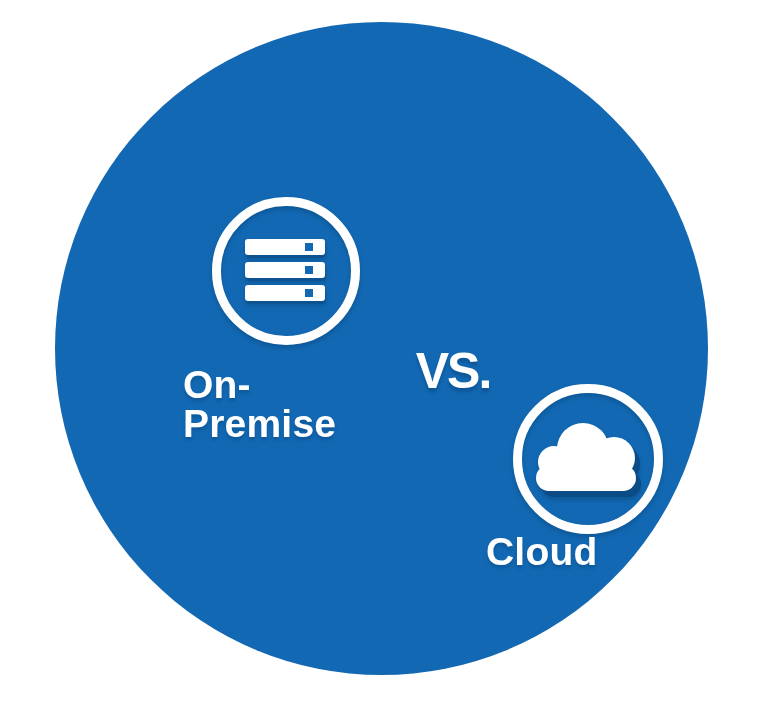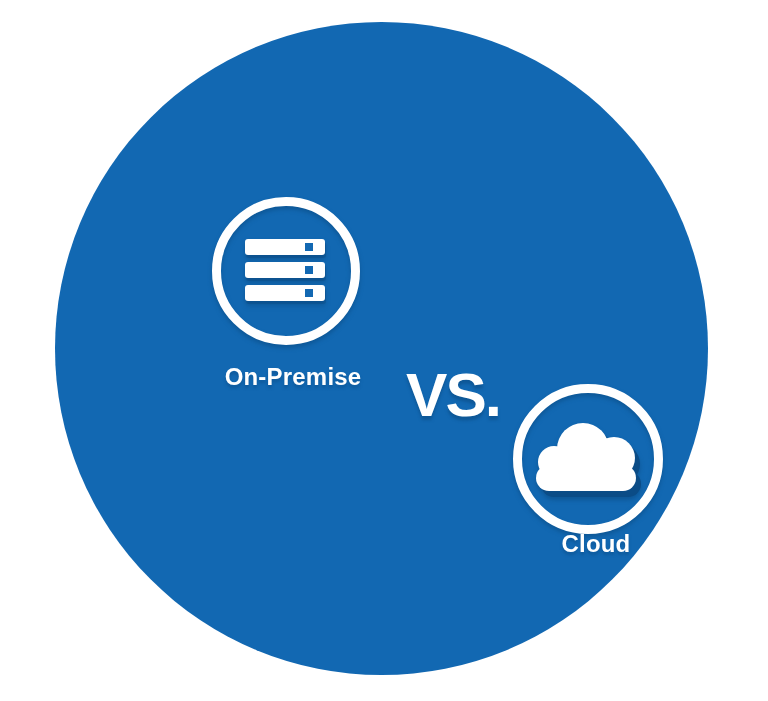--- a/index.html
+++ b/index.html
@@ -42,41 +42,40 @@
   }
   .white-fill { fill: var(--icon-white, #ffffff); }
   .accent-fill { fill: var(--circle-blue, #1268b2); }
   .shadow-fill { fill: var(--shadow-blue, #0b4c86); }
   .server-svg {
     filter: drop-shadow(1px 3px 0 rgba(11, 76, 134, 0.45));
   }
   .label {
     position: absolute;
     width: 220px;
-    text-align: center;
     color: var(--icon-white, #ffffff);
-    font-size: 24px;
+    font-size: 39px;
     font-weight: bold;
     line-height: 1;
     text-shadow: 0 3px 3px rgba(11, 76, 134, 0.55);
     letter-spacing: 0.2px;
   }
   .label-onprem {
     left: 128px; top: 343px;
   }
   .label-cloud {
     left: 431px; top: 510px;
   }
   .vs {
     position: absolute;
-    left: 338px; top: 342px;
+    left: 338px; top: 324px;
     width: 120px;
     text-align: center;
     color: var(--icon-white, #ffffff);
-    font-size: 62px;
+    font-size: 50px;
     font-weight: bold;
     line-height: 1;
     letter-spacing: -2px;
     text-shadow: 0 4px 3px rgba(11, 76, 134, 0.6);
   }
 </style>
 </head>
 <body style="--background: #ffffff; --circle-blue: #1268b2; --shadow-blue: #0b4c86; --icon-white: #ffffff;">
 
 <div class="big-circle">

